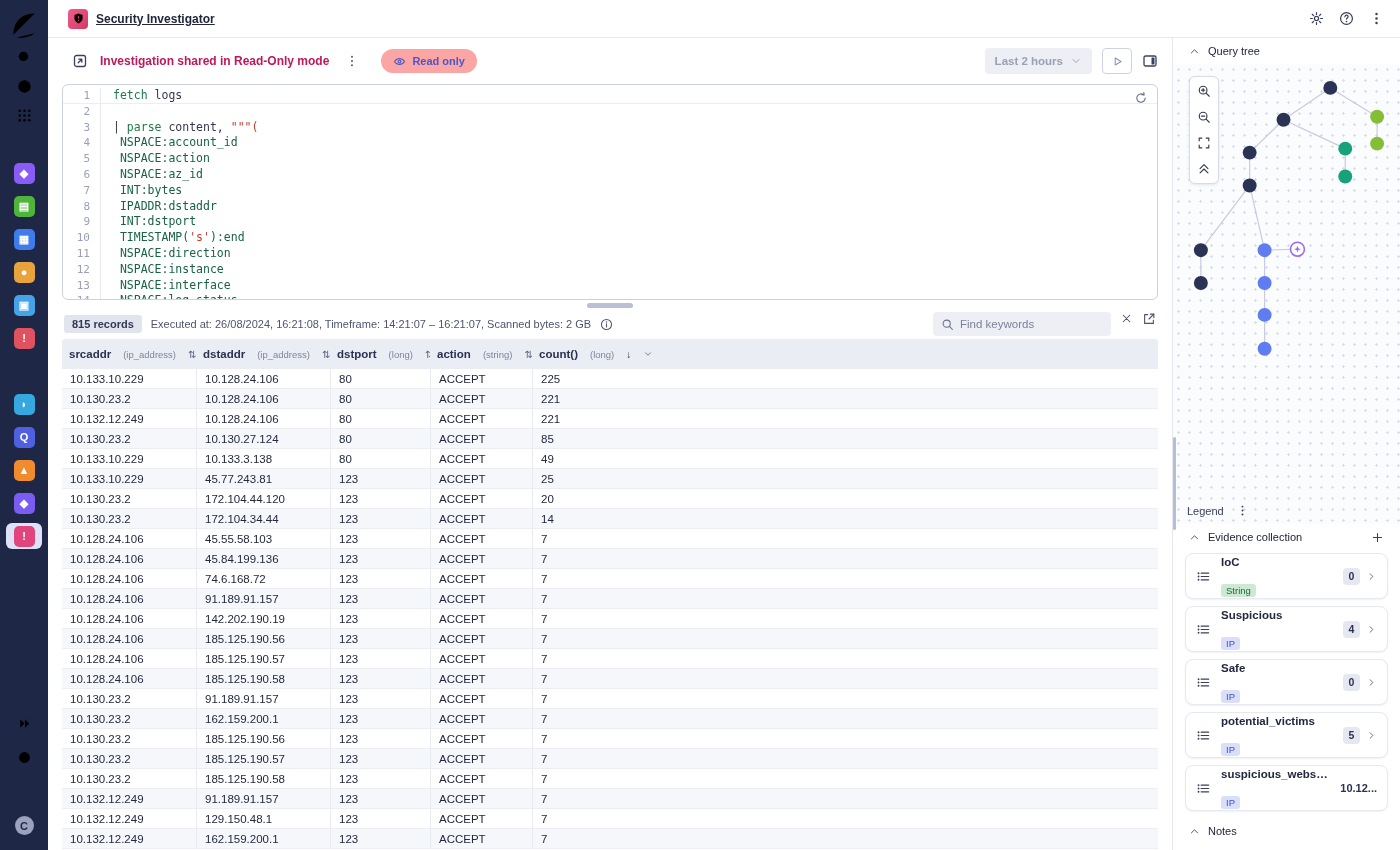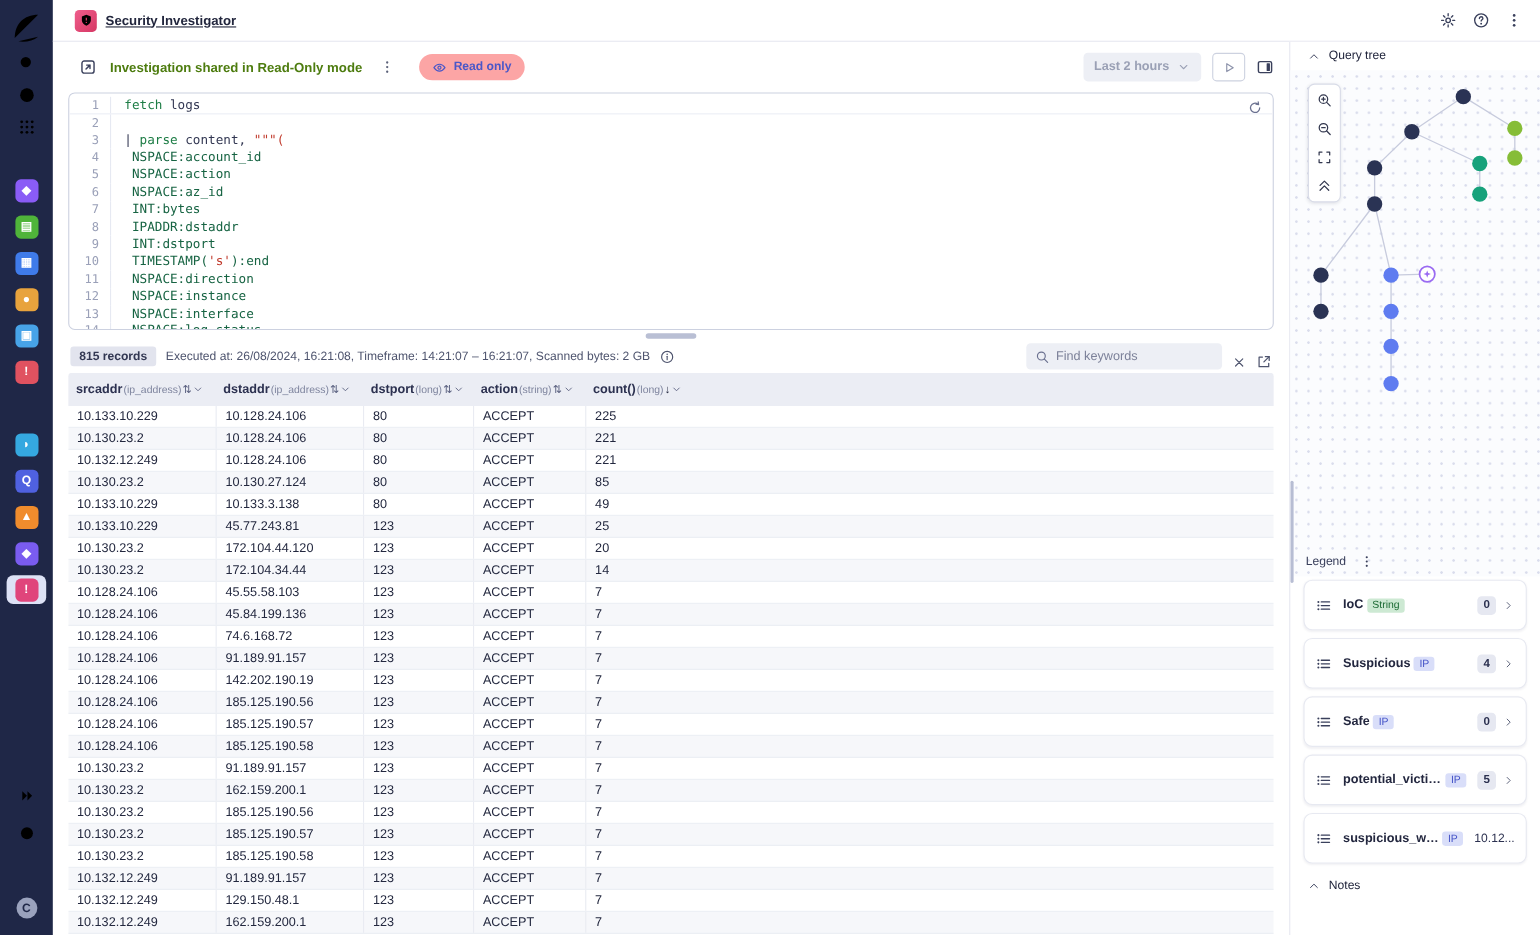--- a/index.html
+++ b/index.html
@@ -34,21 +34,21 @@
 .topbar-right{margin-left:auto;display:flex;gap:15px;align-items:center;color:#3a405c}
 
 
 .content{flex:1;display:flex;min-height:0}
 .workspace{width:1124px;flex-shrink:0;display:flex;flex-direction:column;min-height:0}
 .rp{flex:1;border-left:1px solid #e6e8f0;display:flex;flex-direction:column;position:relative;overflow:hidden;background:#fff}
 
 
 .toolbar{height:46px;display:flex;align-items:center;gap:8px;padding:0 14px 0 24px;flex-shrink:0}
 .tb-icon{color:#3a405c}
-.tb-title{font-size:12px;font-weight:700;color:#4d7c0f;margin-left:4px}
+.tb-title{font-size:12px;font-weight:700;color:#be185d;margin-left:4px}
 .kebab-btn{color:#5a6078;margin-left:8px}
 .ro-pill{display:flex;align-items:center;gap:6px;background:#fca5a5;color:#4a57c8;border-radius:12px;height:24px;padding:0 12px;font-size:11px;font-weight:700;margin-left:14px}
 .tb-right{margin-left:auto;display:flex;align-items:center;gap:10px}
 .tf-btn{display:flex;align-items:center;gap:7px;background:#edeff5;color:#9aa0b5;font-size:11.5px;font-weight:600;height:26px;padding:0 10px;border-radius:4px}
 .run-btn{width:30px;height:26px;border:1px solid #cdd2e0;border-radius:4px;color:#8d93ab;display:flex;align-items:center;justify-content:center}
 .panel-btn{color:#3a405c}
 
 
 .editor{margin:0 14px;border:1px solid #ccd1e0;border-radius:6px;height:216px;position:relative;overflow:hidden;background:#fff;flex-shrink:0}
 .ed-lines{padding-top:3px;font-family:"DejaVu Sans Mono",monospace;font-size:11.5px}
@@ -61,30 +61,30 @@
 .tok-str{color:#c13c2e}
 .tok-m{color:#176443}
 .ed-refresh{position:absolute;top:6px;right:9px;color:#6b7190}
 .drag-handle{width:46px;height:5px;border-radius:3px;background:#b9bfd4;margin:3px auto;flex-shrink:0;cursor:row-resize}
 
 
 .results-meta{height:26px;display:flex;align-items:center;gap:9px;padding:0 16px;flex-shrink:0}
 .rec-chip{background:#e2e4ee;border-radius:3px;padding:3px 8px;font-size:11px;font-weight:700;color:#333853;white-space:nowrap}
 .exec-text{font-size:11px;color:#4e546e;white-space:nowrap}
 .info-btn{color:#4e546e}
-.meta-right{margin-left:auto;display:flex;align-items:flex-end;gap:9px}
+.meta-right{margin-left:auto;display:flex;align-items:flex-start;gap:9px}
 .search-box{display:flex;align-items:center;gap:6px;background:#edeff5;border-radius:4px;height:24px;padding:0 8px;width:178px;color:#6b7190}
 .search-box input{border:none;background:transparent;outline:none;font-size:11.5px;flex:1;min-width:0;color:#333853;font-family:inherit}
 .search-box input::placeholder{color:#7c8199}
 .xbtn,.openbtn{color:#4e546e}
 
 
 .grid{margin:2px 14px 0;flex:1;overflow:hidden;display:flex;flex-direction:column;font-size:11.5px}
 .grid-head{display:flex;background:#ebedf4;border-radius:3px 3px 0 0;flex-shrink:0}
-.hcell{display:flex;align-items:center;gap:1px;height:30px;padding:0 7px;overflow:hidden}
+.hcell{display:flex;align-items:center;gap:12px;height:30px;padding:0 7px;overflow:hidden}
 .col-name{font-weight:700;color:#2c3150;white-space:nowrap}
 .col-type{font-size:9.5px;color:#7e849e;white-space:nowrap}
 .col-sort{font-size:10px;color:#5b6180;cursor:pointer}
 .col-sort.active{color:#22263d;font-weight:700}
 .col-chev{color:#5b6180;cursor:pointer}
 .col-chev svg{width:10px;height:10px}
 .grid-body{flex:1;overflow:hidden}
 .grow{display:flex;border-bottom:1px solid #eceef3;height:20px}
 .grow:nth-child(even){background:#f6f7fa}
 .gcell{padding:0 8px;display:flex;align-items:center;color:#23283f;font-weight:500;overflow:hidden;white-space:nowrap}
@@ -100,29 +100,29 @@
 .tree-edge{stroke:#c7cbdd;stroke-width:1.2}
 .zoom-tb{position:absolute;left:16px;top:12px;background:#fff;border:1px solid #d9dce8;border-radius:6px;box-shadow:0 1px 3px rgba(20,25,60,.1);display:flex;flex-direction:column;padding:2px;gap:2px;z-index:2}
 .zoom-tb button{width:24px;height:24px;display:flex;align-items:center;justify-content:center;color:#33384f;border-radius:4px}
 .legend-row{position:absolute;left:14px;bottom:7px;display:flex;align-items:center;gap:12px;z-index:2}
 .legend-btn{font-size:11px;color:#3a405c}
 .legend-kebab{color:#3a405c}
 .scroll-ind{position:absolute;left:0;top:399px;width:3px;height:93px;background:#b7bdd3;border-radius:2px;z-index:3}
 .ev-list{padding:3px 12px 7px;display:flex;flex-direction:column;gap:7px}
 .ev-card{height:46px;border:1px solid #e7e9f1;border-radius:8px;box-shadow:0 1px 2px rgba(20,25,60,.06);display:flex;align-items:center;gap:10px;padding:0 10px;background:#fff;flex-shrink:0}
 .ev-icon{color:#3a405c}
-.ev-mid{display:flex;flex-direction:row;gap:3px;min-width:0;flex:1}
+.ev-mid{display:flex;flex-direction:column;gap:16px;min-width:0;flex:1}
 .ev-title{font-size:11.5px;font-weight:700;color:#23273f;white-space:nowrap;overflow:hidden;text-overflow:ellipsis}
 .ev-badge{font-size:9.5px;font-weight:400;border-radius:3px;padding:1px 5px;align-self:flex-start}
 .badge-string{background:#cde9d3;color:#1d6b35}
 .badge-ip{background:#d9def9;color:#4352c7}
 .ev-right{display:flex;align-items:center;gap:6px;flex-shrink:0}
 .ev-count{min-width:17px;height:17px;display:flex;align-items:center;justify-content:center;background:#e6e8f1;border-radius:4px;font-size:10.5px;font-weight:700;color:#2c3150;padding:0 4px}
 .ev-chev{color:#5a6078}
-.ev-value{font-size:11px;font-weight:400;color:#2c3150}
+.ev-value{font-size:11px;font-weight:700;color:#2c3150}
 </style>
 </head>
 <body>
 
 <nav class="rail">
   <button class="rail-btn logo">
     <svg viewBox="0 0 16 16">
         <path d="M3 13C3 6.9 6.9 3 13 3" stroke-width="2.4"></path>
         <path d="M4.6 14.4c3 .5 6.4-.3 8.4-2" stroke-width="1.5"></path>
       </svg>
@@ -699,20 +699,33 @@
           <button class="icn i13 legend-kebab">
             <svg viewBox="0 0 16 16">
                 <circle class="f" cx="8" cy="3.2" r="1.2"></circle>
                 <circle class="f" cx="8" cy="8" r="1.2"></circle>
                 <circle class="f" cx="8" cy="12.8" r="1.2"></circle>
               </svg>
           </button>
         </div>
       </div>
       <div class="scroll-ind"></div>
+      <div class="rp-head">
+        <span class="icn i11">
+            <svg viewBox="0 0 16 16">
+              <path d="M3.5 10 8 5.5 12.5 10"></path>
+            </svg>
+          </span>
+        <span>Evidence collection</span>
+        <button class="icn i13 plus-btn">
+            <svg viewBox="0 0 16 16">
+              <path d="M8 3v10M3 8h10"></path>
+            </svg>
+          </button>
+      </div>
       <div class="ev-list" id="evidence-list">
           <div class="ev-card">
             <span class="icn i15 ev-icon">
               <svg viewBox="0 0 16 16">
                 <path d="M5.5 4.5h8M5.5 8h8M5.5 11.5h8"></path>
                 <circle class="f" cx="2.7" cy="4.5" r="1"></circle>
                 <circle class="f" cx="2.7" cy="8" r="1"></circle>
                 <circle class="f" cx="2.7" cy="11.5" r="1"></circle>
               </svg>
             </span>

